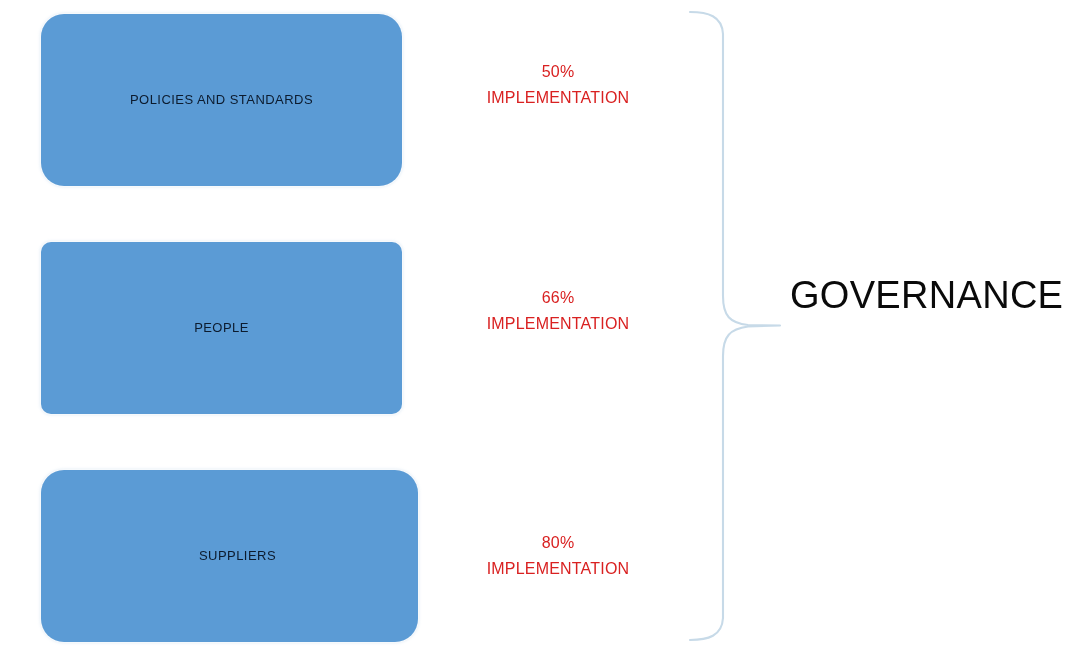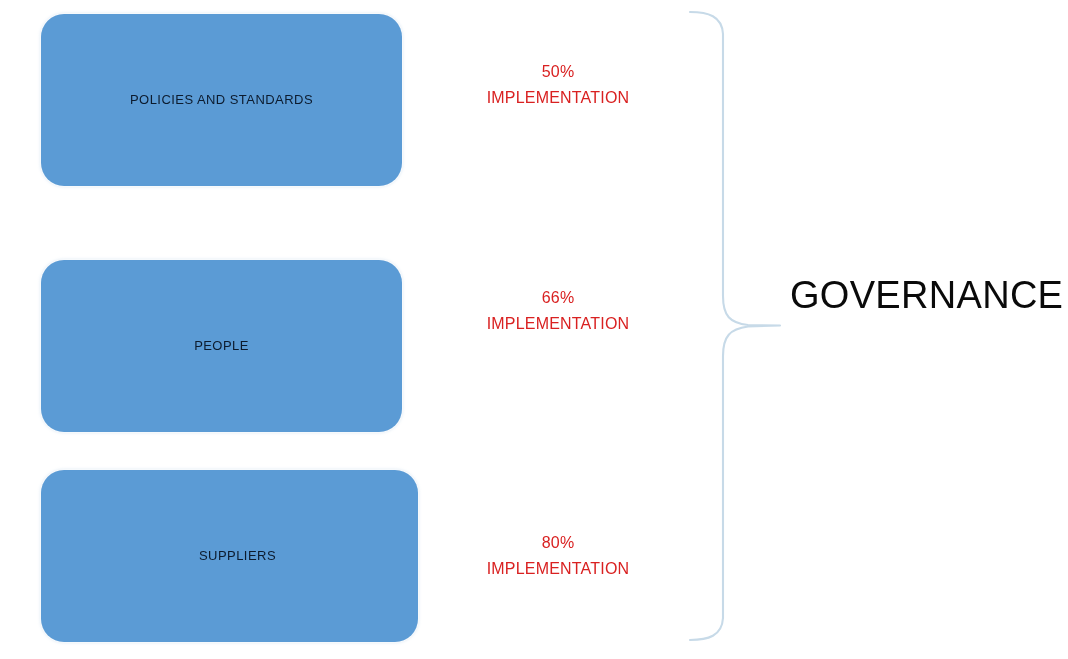--- a/index.html
+++ b/index.html
@@ -28,21 +28,21 @@
     height: 172px;
     background: #5b9bd5;
     border-radius: 23px;
     box-shadow: 0 0 0 1px rgba(255,255,255,0.55),
                 0 0 3px 1px rgba(220,232,243,0.85);
     display: flex;
     align-items: center;
     justify-content: center;
   }
   #pillar-0 { top: 14px; }
-  #pillar-1 { top: 260px; }
+  #pillar-1 { top: 242px; border-radius: 10px; }
   #pillar-2 { top: 470px; padding-left: 16px; }
 
   .pillar-label {
     font-size: 13px;
     letter-spacing: 0.45px;
     color: #0c1b2e;
     text-align: center;
     white-space: nowrap;
     line-height: 1.2;
     font-weight: 400;

